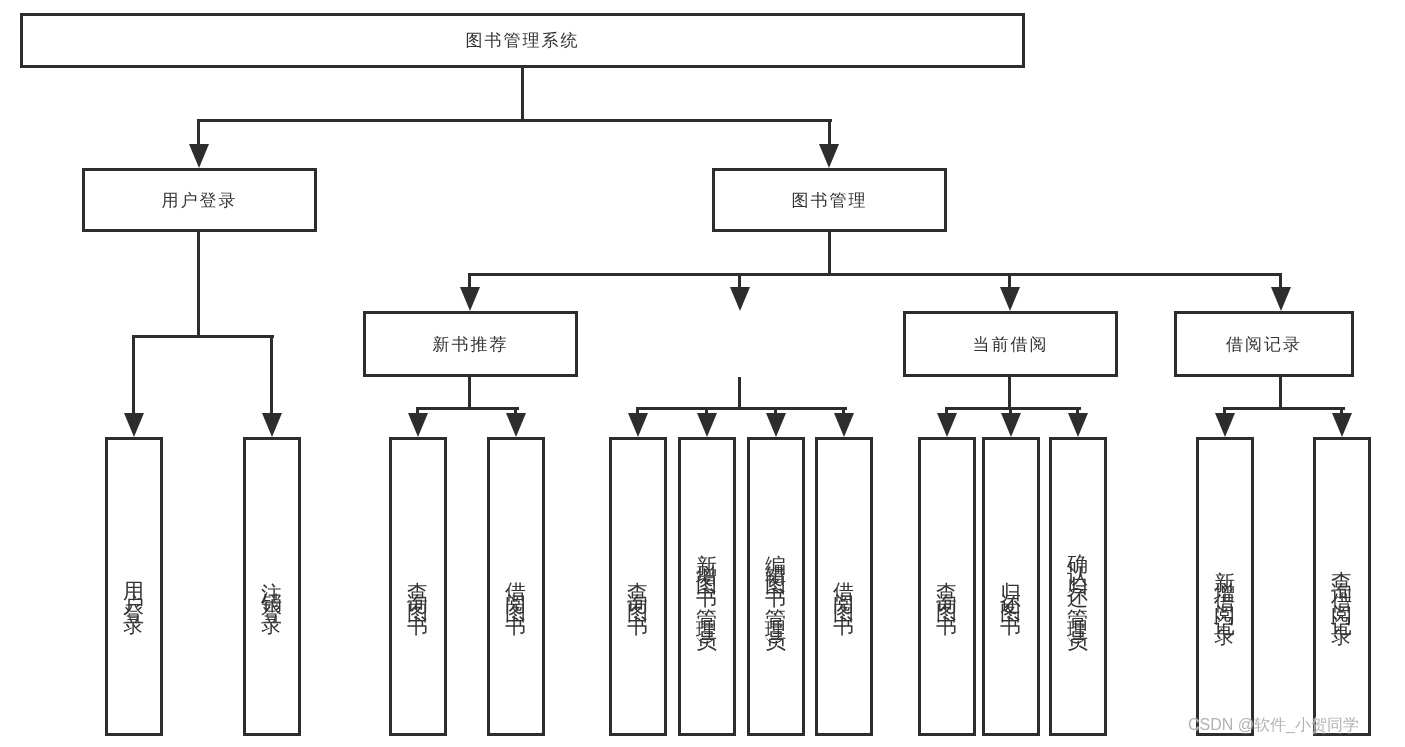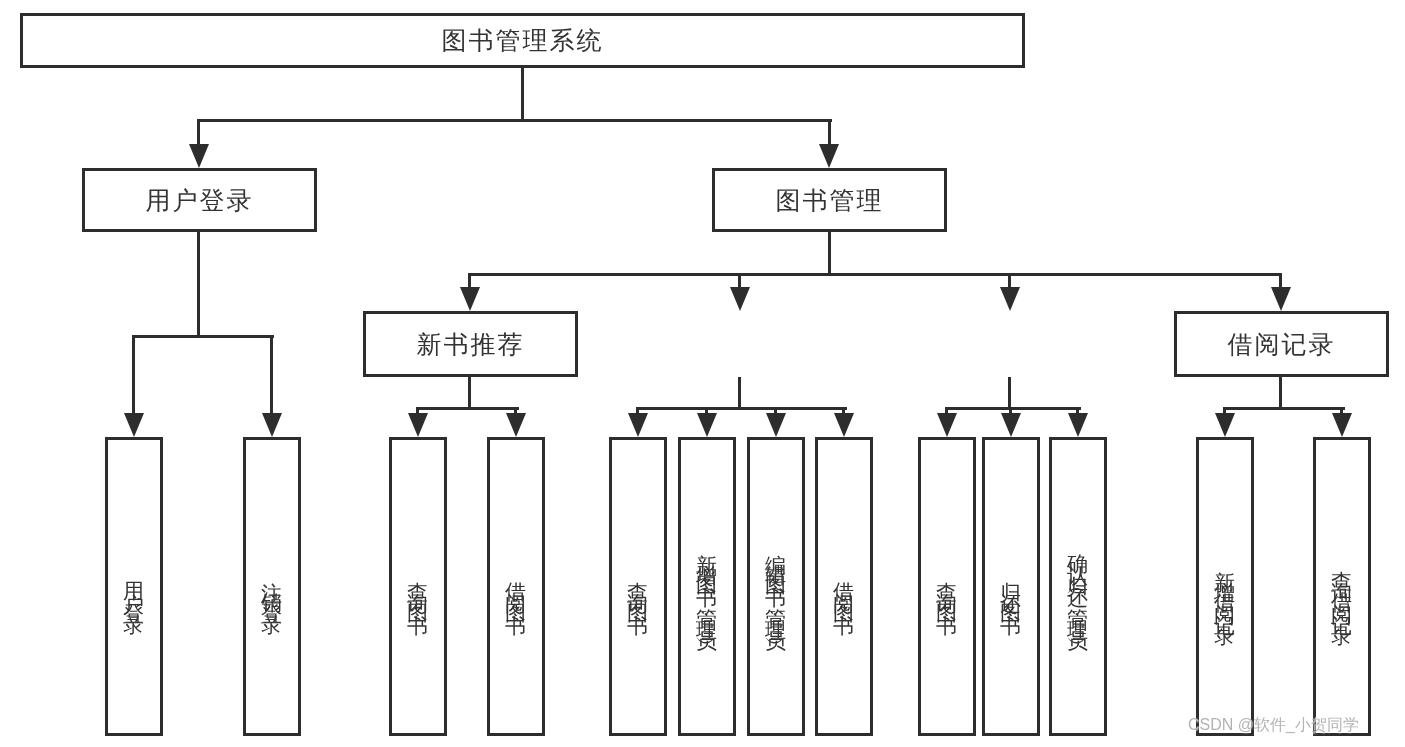--- a/index.html
+++ b/index.html
@@ -12,21 +12,21 @@
   }
   .node{
     position:absolute;
     box-sizing:border-box;
     border:3px solid var(--line,#2d2d2d);
     background:#fff;
     display:flex;
     align-items:center;
     justify-content:center;
     color:var(--text,#333333);
-    font-size:25px;
+    font-size:17px;
     letter-spacing:2px;
     text-align:center;
     z-index:2;
   }
   .node.v{
     writing-mode:vertical-rl;
     text-orientation:mixed;
     letter-spacing:11px;
     line-height:1;
     font-size:21px;
@@ -58,21 +58,22 @@
 <body>
 
 <div id="canvas">
 
   <div class="node" style="left:20px;top:13px;width:1005px;height:55px">图书管理系统</div>
 
   <div class="node" style="left:82px;top:168px;width:235px;height:64px">用户登录</div>
   <div class="node" style="left:363px;top:311px;width:215px;height:66px">新书推荐</div>
 
   <div class="node" style="left:712px;top:168px;width:235px;height:64px">图书管理</div>
-  <div class="node" style="left:1174px;top:311px;width:215px;height:66px">借阅记录</div>
+  <div class="node" style="left:903px;top:311px;width:215px;height:66px">当前借阅</div>
+  <div class="node" style="left:1174px;top:311px;width:180px;height:66px">借阅记录</div>
 
   <div class="node v" style="left:105px;top:437px;width:58px;height:299px">用户登录</div>
   <div class="node v" style="left:243px;top:437px;width:58px;height:299px">注销登录</div>
 
   <div class="node v" style="left:389px;top:437px;width:58px;height:299px">查询图书</div>
   <div class="node v" style="left:487px;top:437px;width:58px;height:299px">借阅图书</div>
 
   <div class="node v" style="left:609px;top:437px;width:58px;height:299px">查询图书</div>
   <div class="node v" style="left:678px;top:437px;width:58px;height:299px">新增图书（管理员）</div>
   <div class="node v" style="left:747px;top:437px;width:58px;height:299px">编辑图书（管理员）</div>

